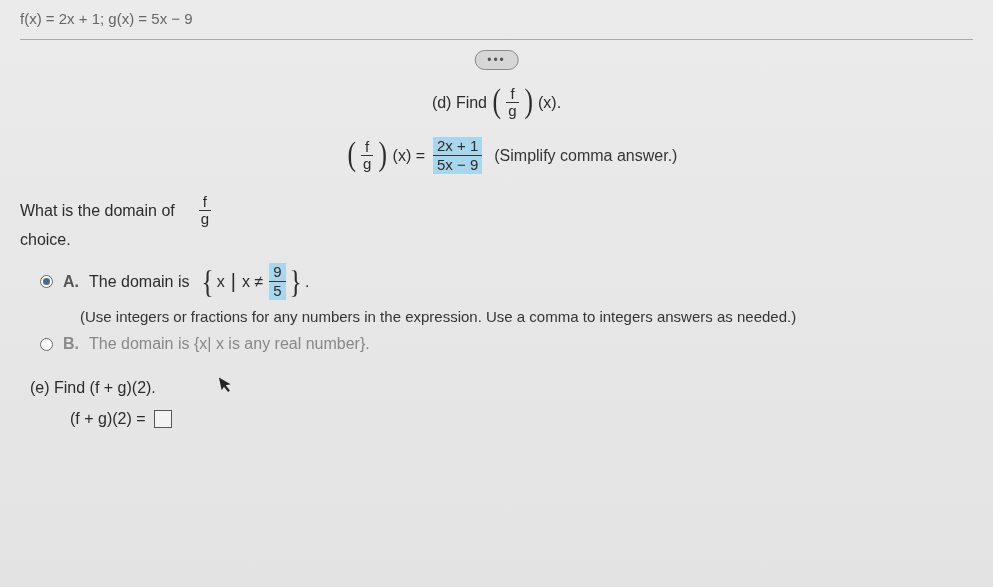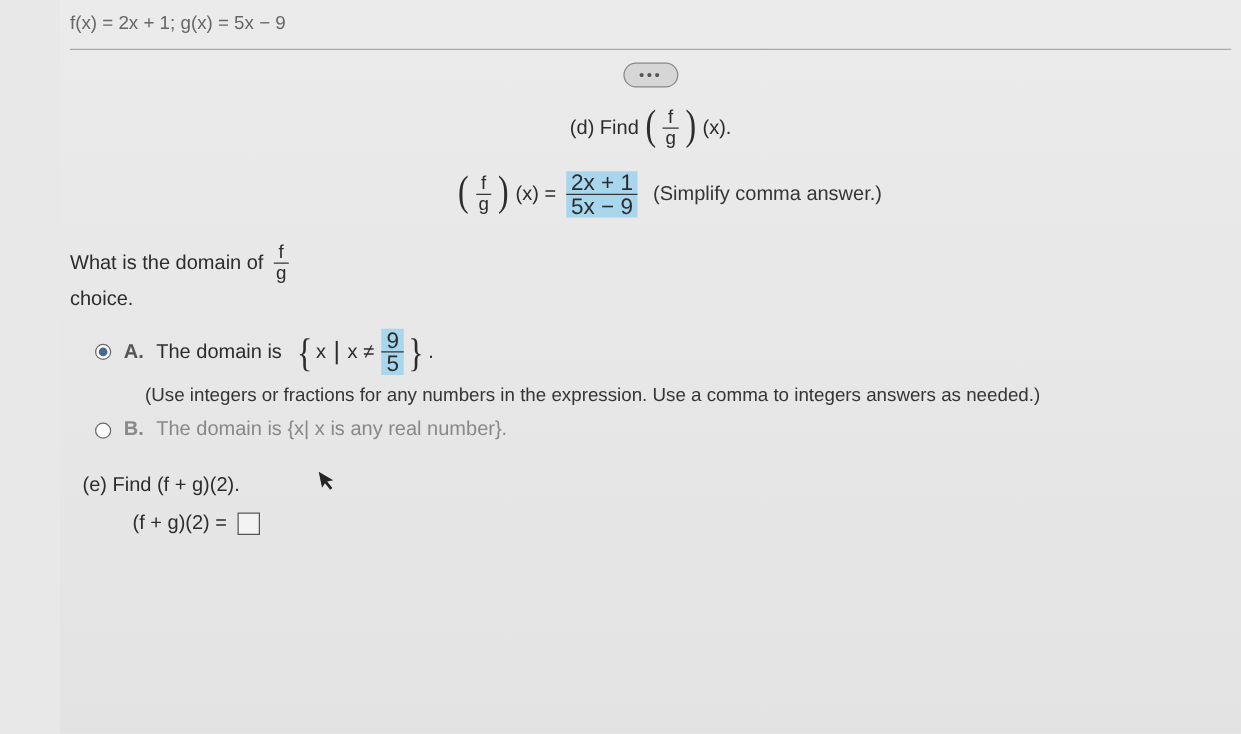--- a/index.html
+++ b/index.html
@@ -9,25 +9,24 @@
       width: 993px;
       height: 587px;
       background: #e8e8e8;
       font-family: Arial, sans-serif;
       color: #2a2a2a;
       font-size: 16px;
       overflow: hidden;
       position: relative;
     }
     .page {
-      padding: 10px 8px;
+      padding: 10px 20px;
       background: linear-gradient(180deg, #ededed 0%, #e5e5e5 100%);
       min-height: 587px;
       filter: contrast(0.98);
-      margin-left: 48px;
     }
     .topline {
       font-size: 15px;
       color: #666;
       padding-bottom: 12px;
       border-bottom: 1px solid #aaa;
       position: relative;
     }
     .more-badge {
       position: absolute;
@@ -69,32 +68,32 @@
       align-items: center;
       gap: 4px;
       margin: 8px 0 14px 0;
       justify-content: center;
     }
     .answer-frac {
       display: inline-flex;
       flex-direction: column;
       align-items: center;
       vertical-align: middle;
-      font-size: 18px;
+      font-size: 15px;
       line-height: 18px;
     }
     .answer-frac .num, .answer-frac .den { padding: 0 4px; }
     .answer-frac .num { background: #a8d8ef; }
     .answer-frac .den { background: #a8d8ef; border-top: 1.5px solid #333; }
     .answer-frac.highlight { }
     .hint { margin-left: 8px; color: #333; }
     .question-line {
       display: flex;
       align-items: center;
-      gap: 4px;
+      gap: 20px;
       margin-top: 20px;
       margin-bottom: 4px;
       flex-wrap: wrap;
     }
     .choice-text { margin-bottom: 14px; }
     .choices { margin-left: 20px; }
     .choice-row {
       display: flex;
       align-items: center;
       gap: 10px;

